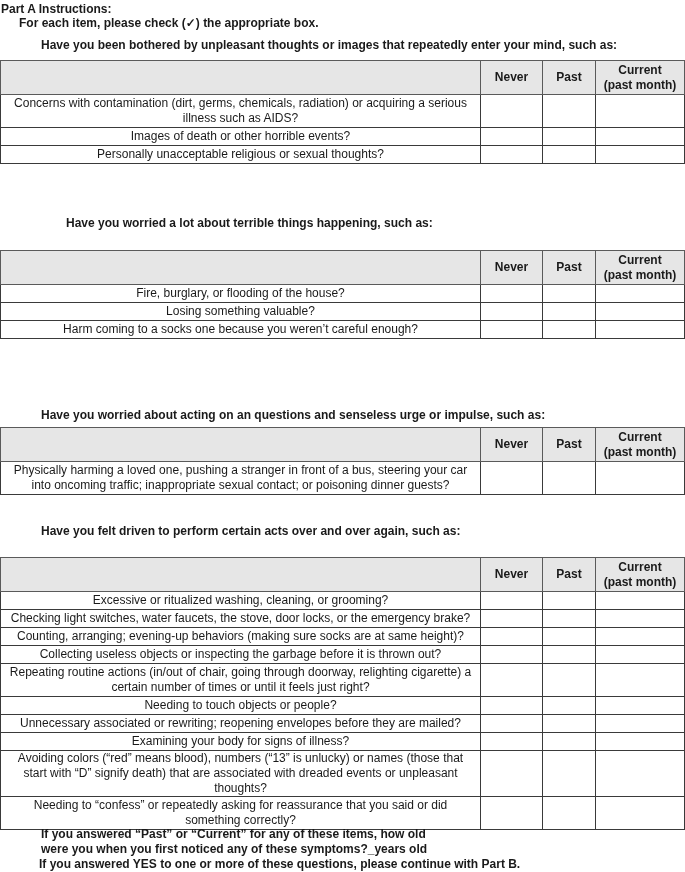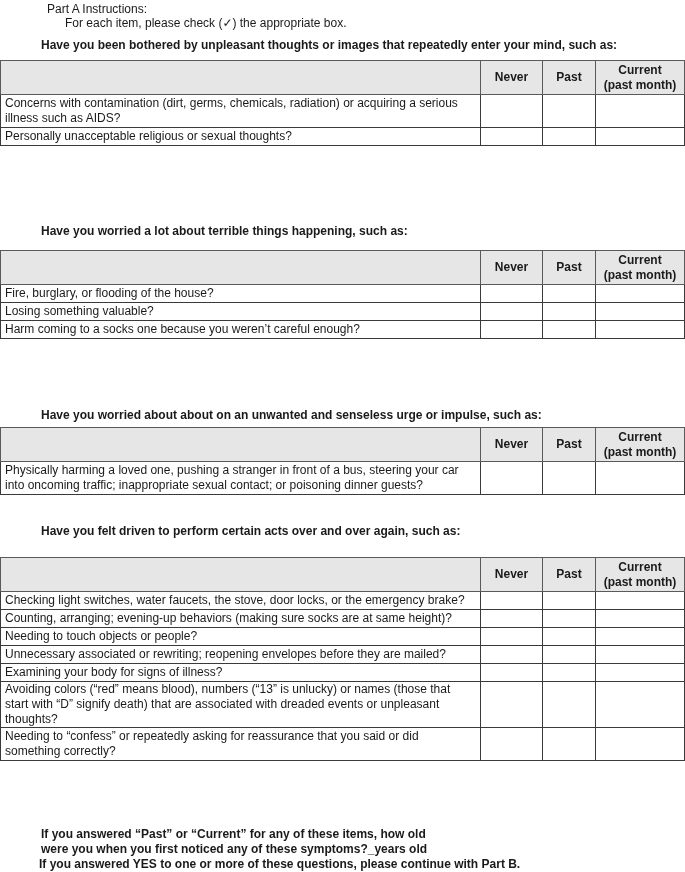--- a/index.html
+++ b/index.html
@@ -1,40 +1,40 @@
 <!DOCTYPE html>
 <html><head>
 <meta charset="utf-8">
 <style>
   html, body { margin: 0; padding: 0; background: #ffffff; }
   body {
     width: 685px; height: 872px; overflow: hidden; position: relative;
     font-family: "Liberation Sans", sans-serif; color: #1a1a1a;
   }
-  .bold { font-weight: normal; margin-left: 46px; }
+  .bold { font-weight: bold; }
   .line { position: absolute; left: 1px; font-size: 12px; line-height: 14px; white-space: nowrap; }
   .section-q { position: absolute; left: 1px; font-size: 12px; font-weight: bold; white-space: nowrap; padding-left: 40px; }
   table.q {
     position: absolute; left: 0; width: 684px;
     border-collapse: collapse; table-layout: fixed;
     font-size: 12px; line-height: 15px;
   }
   table.q td, table.q th {
     border: 1px solid #3a3a3a; padding: 0 4px; vertical-align: middle;
   }
   table.q th {
     background: #e6e6e6; font-weight: bold; text-align: center; height: 33px;
     border-color: #5a5a5a;
   }
   table.q th.blank { background: #e6e6e6; }
   col.c-item { width: 480px; }
   col.c-never { width: 62px; }
   col.c-past { width: 53px; }
   col.c-curr { width: 89px; }
-  td.item { text-align: left; }
+  td.item { text-align: center; }
   td.box { cursor: pointer; }
   tr.h1 td { height: 17px; }
   tr.h2 td { height: 32px; }
   .footer { position: absolute; font-size: 12px; font-weight: bold; line-height: 15px; white-space: nowrap; padding-left: 38px; }
 </style>
 </head>
 <body>
 
 <div class="line bold" style="top:2px;">Part A Instructions:</div>
 <div class="line bold" style="top:16px;padding-left:18px;">For each item, please check (✓) the appropriate box.</div>
@@ -56,29 +56,35 @@
     </tr>
   </thead>
   <tbody>
       <tr class="h2">
         <td class="item">Concerns with contamination (dirt, germs, chemicals, radiation) or acquiring a serious illness such as AIDS?</td>
         <td class="box"></td>
         <td class="box"></td>
         <td class="box"></td>
       </tr>
       <tr class="h1">
+        <td class="item">Images of death or other horrible events?</td>
+        <td class="box"></td>
+        <td class="box"></td>
+        <td class="box"></td>
+      </tr>
+      <tr class="h1">
         <td class="item">Personally unacceptable religious or sexual thoughts?</td>
         <td class="box"></td>
         <td class="box"></td>
         <td class="box"></td>
       </tr>
     </tbody>
 </table>
 
-<div class="section-q" style="top:224px;">Have you worried a lot about terrible things happening, such as:</div>
+<div class="section-q" style="top:216px;margin-left:25px;">Have you worried a lot about terrible things happening, such as:</div>
 <table class="q" style="top:250px;">
   <colgroup>
       <col class="c-item">
       <col class="c-never">
       <col class="c-past">
       <col class="c-curr">
     </colgroup>
   <thead>
     <tr>
       <th class="blank"></th>
@@ -102,21 +108,21 @@
       </tr>
       <tr class="h1">
         <td class="item">Harm coming to a socks one because you weren’t careful enough?</td>
         <td class="box"></td>
         <td class="box"></td>
         <td class="box"></td>
       </tr>
     </tbody>
 </table>
 
-<div class="section-q" style="top:408px;">Have you worried about about on an unwanted and senseless urge or impulse, such as:</div>
+<div class="section-q" style="top:408px;">Have you worried about acting on an questions and senseless urge or impulse, such as:</div>
 <table class="q" style="top:427px;">
   <colgroup>
       <col class="c-item">
       <col class="c-never">
       <col class="c-past">
       <col class="c-curr">
     </colgroup>
   <thead>
     <tr>
       <th class="blank"></th>
@@ -146,27 +152,45 @@
   <thead>
     <tr>
       <th class="blank"></th>
       <th>Never</th>
       <th>Past</th>
       <th><span>Current</span><br><span>(past month)</span></th>
     </tr>
   </thead>
   <tbody>
       <tr class="h1">
+        <td class="item">Excessive or ritualized washing, cleaning, or grooming?</td>
+        <td class="box"></td>
+        <td class="box"></td>
+        <td class="box"></td>
+      </tr>
+      <tr class="h1">
         <td class="item">Checking light switches, water faucets, the stove, door locks, or the emergency brake?</td>
         <td class="box"></td>
         <td class="box"></td>
         <td class="box"></td>
       </tr>
       <tr class="h1">
         <td class="item">Counting, arranging; evening-up behaviors (making sure socks are at same height)?</td>
+        <td class="box"></td>
+        <td class="box"></td>
+        <td class="box"></td>
+      </tr>
+      <tr class="h1">
+        <td class="item">Collecting useless objects or inspecting the garbage before it is thrown out?</td>
+        <td class="box"></td>
+        <td class="box"></td>
+        <td class="box"></td>
+      </tr>
+      <tr class="h2">
+        <td class="item">Repeating routine actions (in/out of chair, going through doorway, relighting cigarette) a certain number of times or until it feels just right?</td>
         <td class="box"></td>
         <td class="box"></td>
         <td class="box"></td>
       </tr>
       <tr class="h1">
         <td class="item">Needing to touch objects or people?</td>
         <td class="box"></td>
         <td class="box"></td>
         <td class="box"></td>
       </tr>

